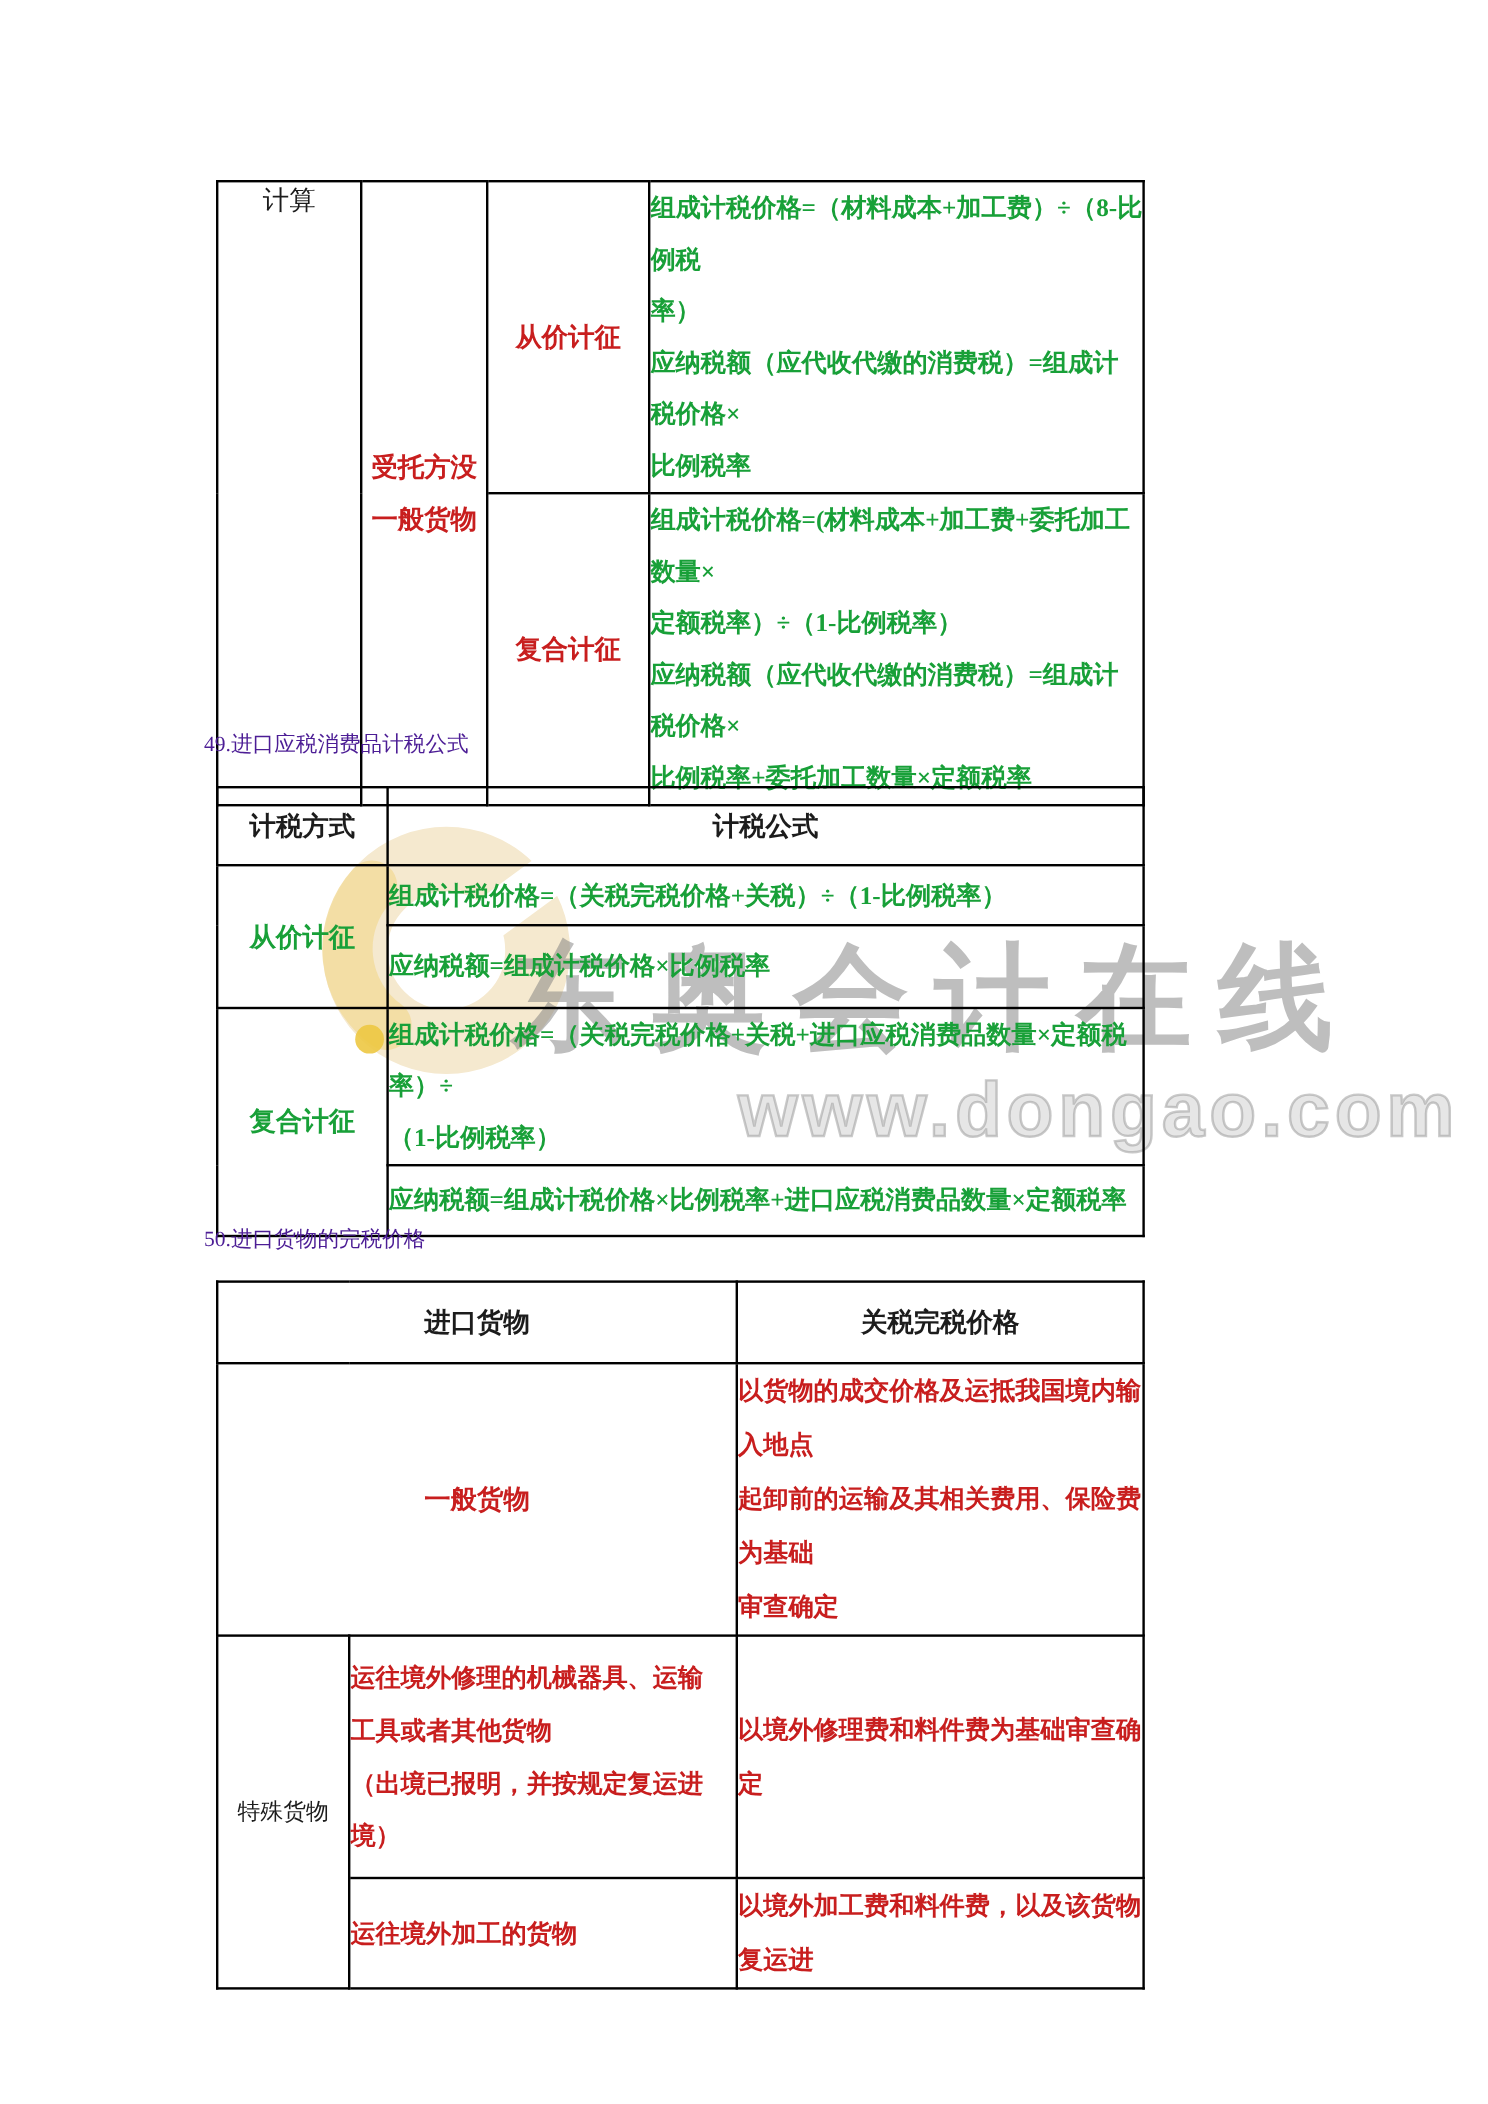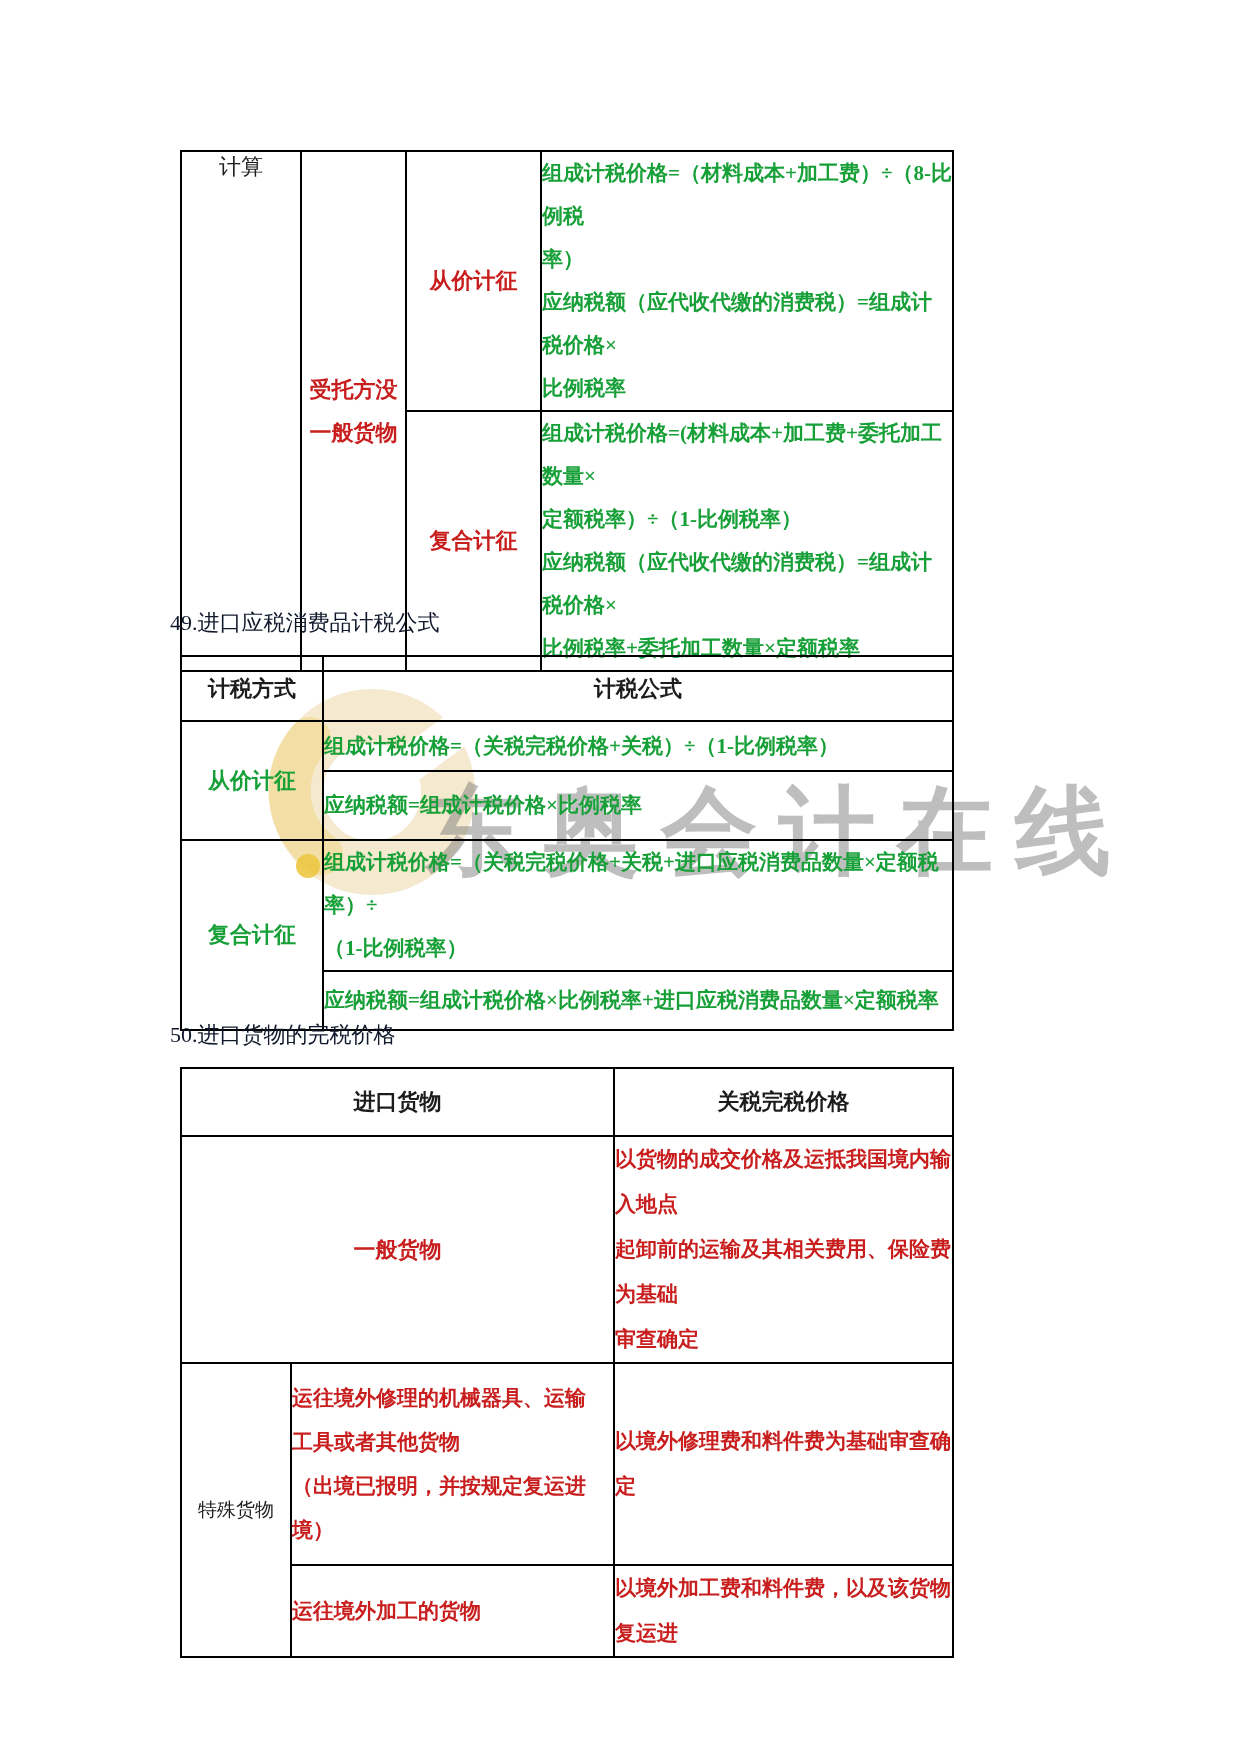--- a/index.html
+++ b/index.html
@@ -29,21 +29,21 @@
   }
   .pad18 { padding-left:18px; }
   .vtop { vertical-align:top; padding-top:12px; }
   .prewrap { white-space:pre-line; }
   .cell-top { vertical-align:top; padding-top:10px; }
   .multiline { white-space:pre-line; font-size:21px; line-height:45px;
                text-align:left; vertical-align:middle; padding:4px 10px 4px 12px; }
 
   
   .sec-heading {
-    position:absolute; z-index:2; font-size:22px; color:#0f172a;
+    position:absolute; z-index:2; font-size:18px; color:#4c1d95;
     font-family:"Liberation Serif", serif; white-space:nowrap;
   }
 
   
   .watermark { position:absolute; inset:0; z-index:1; pointer-events:none; }
   .wm-logo { position:absolute; left:258px; top:682px; }
   .wm-brand {
     position:absolute; left:425px; top:768px;
     font-family:"Liberation Sans", sans-serif; font-weight:bold;
     font-size:96px; letter-spacing:22px; white-space:nowrap;
@@ -63,20 +63,21 @@
 <div class="sheet">
 
   <div class="watermark">
     <svg class="wm-logo" width="226" height="226" viewBox="0 0 226 226">
       <circle cx="114" cy="110" r="76" fill="none" stroke="#f5e9cf" stroke-width="54"></circle>
       <path d="M 64 172 A 78 78 0 0 1 52 56" fill="none" stroke="#f2dc9e" stroke-width="42" stroke-linecap="round" opacity="0.85"></path>
       <path d="M 114 110 L 212 38" stroke="#ffffff" stroke-width="36" fill="none"></path>
       <circle cx="50" cy="184" r="12" fill="#edc842" opacity="0.9"></circle>
     </svg>
     <div class="wm-brand">东奥会计在线</div>
+    <div class="wm-url">www.dongao.com</div>
   </div>
 
   <table class="t" style="left:180px; top:150px; width:772px;">
     <colgroup>
       <col style="width:120px">
         <col style="width:105px">
         <col style="width:135px">
         <col style="width:412px">
     </colgroup>
     <tbody>

